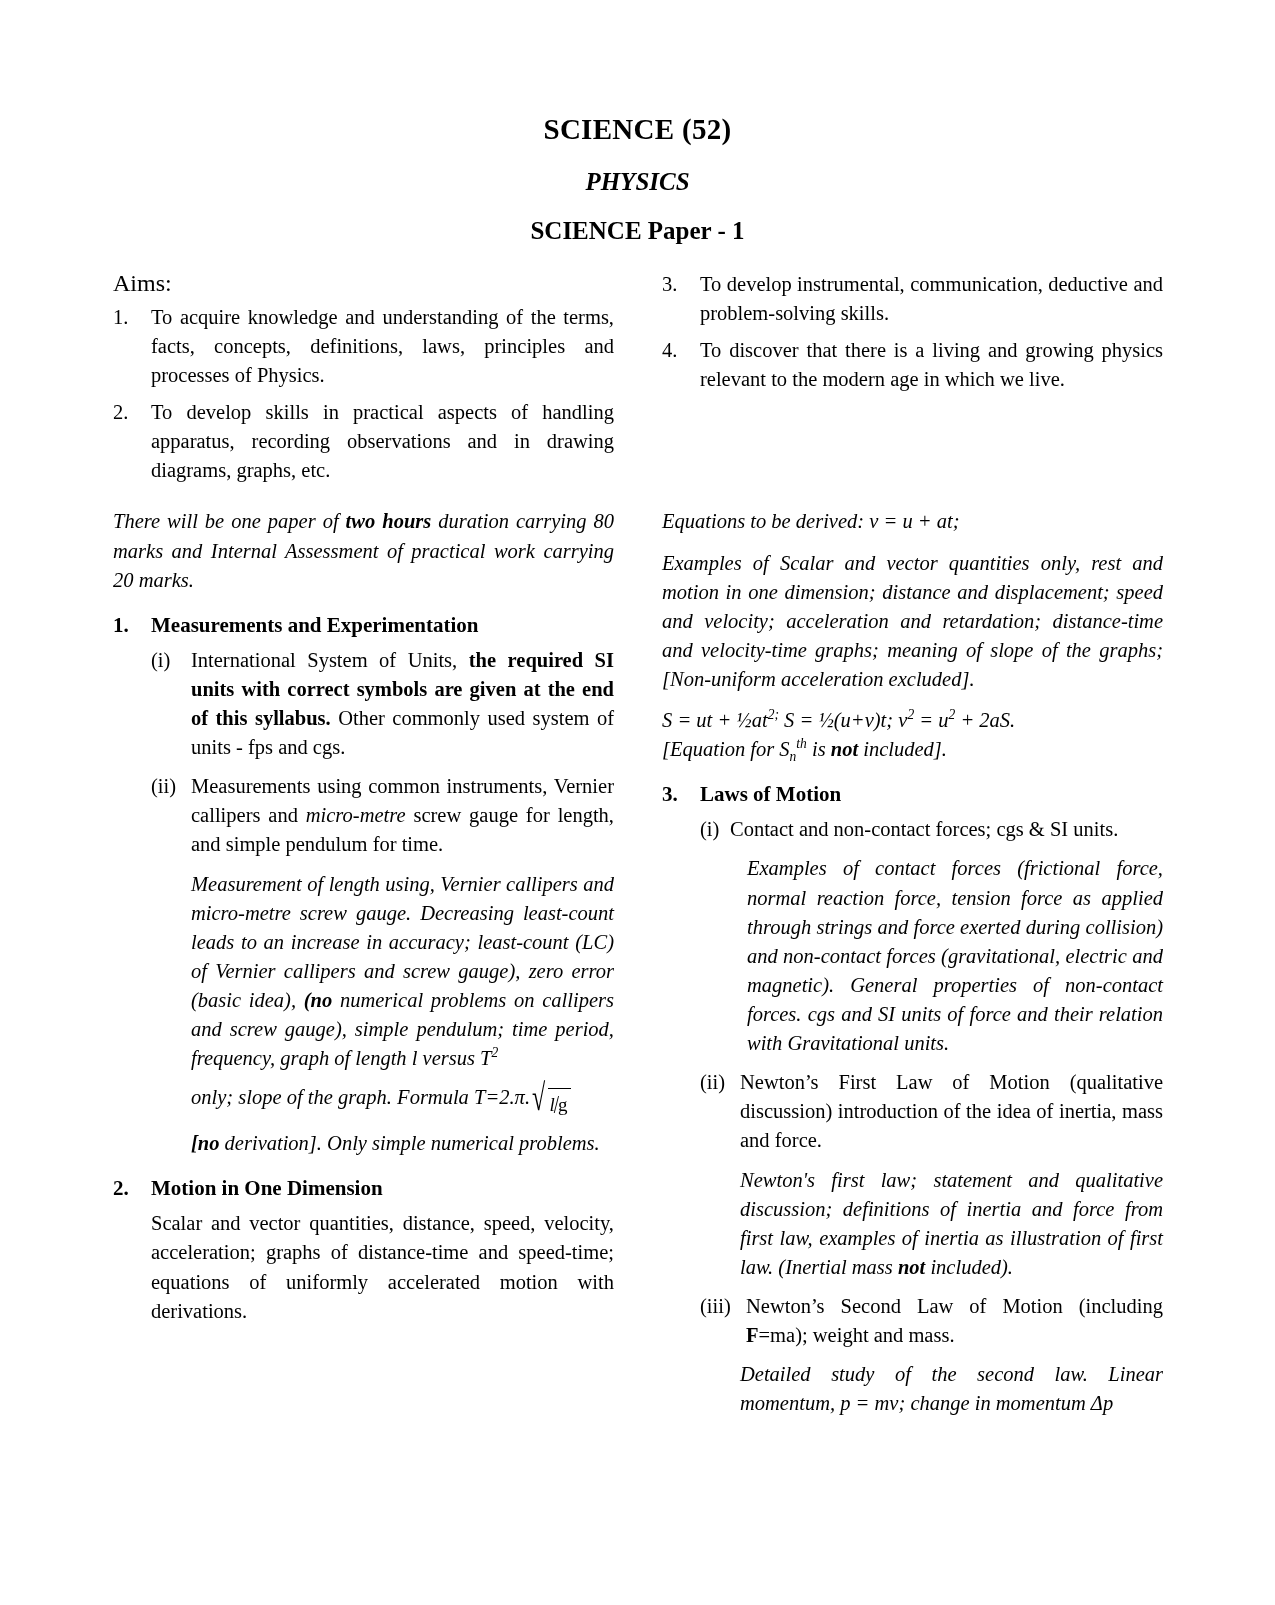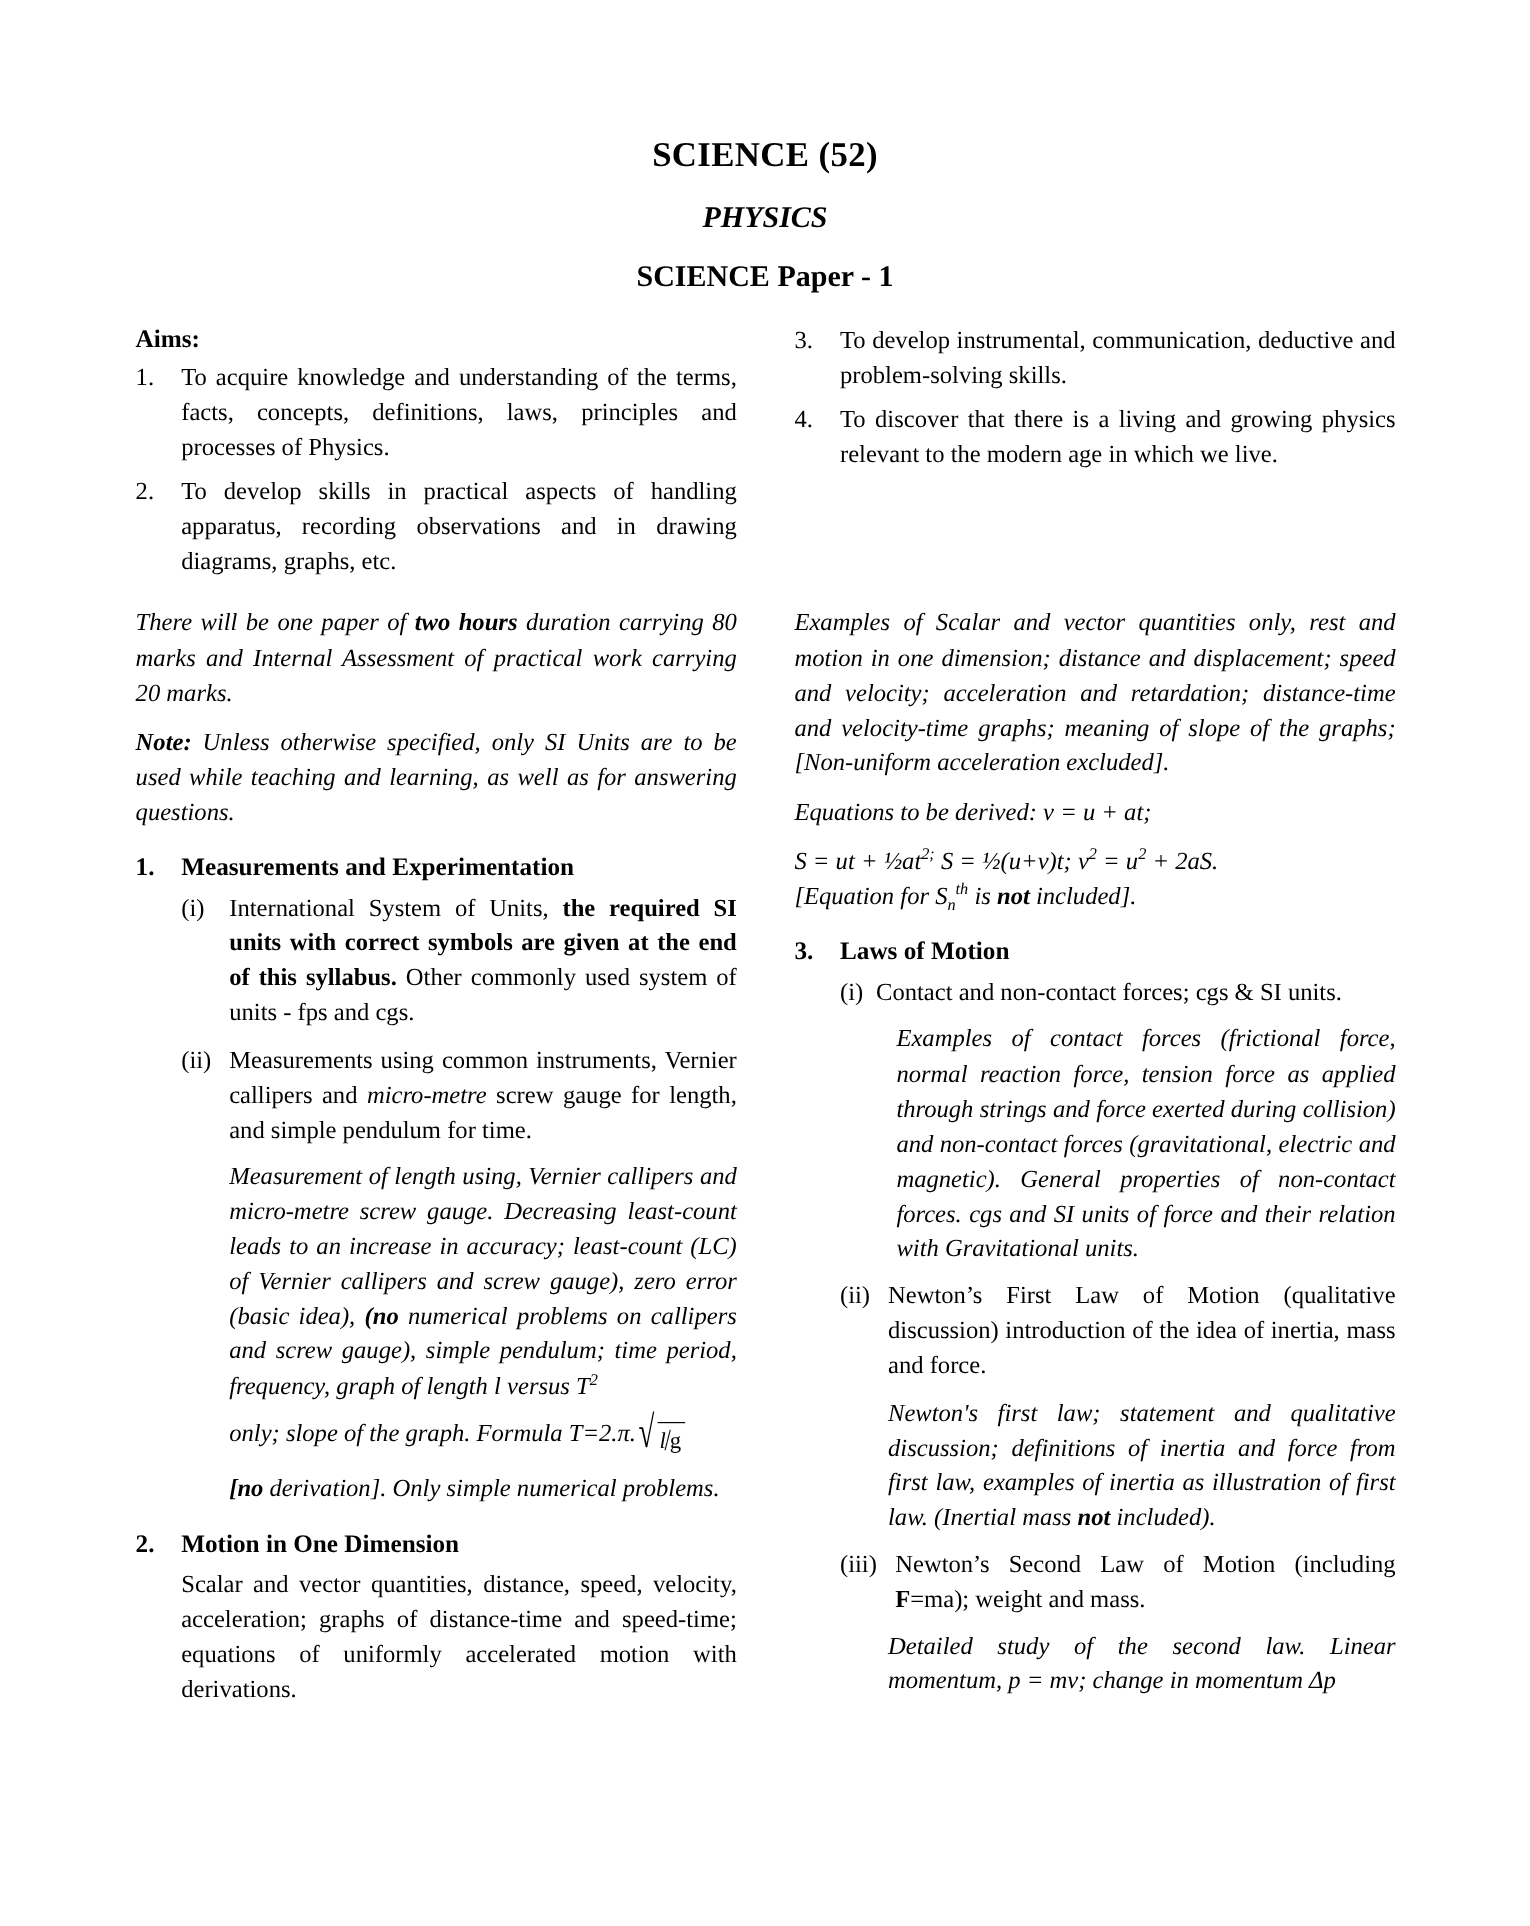--- a/index.html
+++ b/index.html
@@ -54,22 +54,22 @@
     gap: 0;
   }
   .col {
     width: 50%;
     box-sizing: border-box;
   }
   .col-left { padding-right: 24px; }
   .col-right { padding-left: 24px; }
 
   .aims-heading {
-    font-size: 21px;
-    font-weight: bold;
+    font-size: 24px;
+    font-weight: normal;
     margin: 0 0 6px 0;
   }
 
   
   .numlist { margin: 0; padding: 0; }
   .numrow {
     display: flex;
     font-size: 20.5px;
     line-height: 1.42;
     text-align: justify;
@@ -243,21 +243,20 @@
     </div>
   </div>
 
 
   <div class="body-cols">
 
     <div class="col col-left">
 
       <p class="it"><span>There will be one paper of </span><b>two hours</b><span> duration carrying 80 marks and Internal Assessment of practical work carrying 20 marks.</span></p>
 
-      <p class="it"><b>Note:</b><span> Unless otherwise specified, only SI Units are to be used while teaching and learning, as well as for answering questions.</span></p>
 
       <div class="sec-head">
         <span class="n">1.</span>
         <span class="t">Measurements and Experimentation</span>
       </div>
 
       <div class="item lv1">
         <span class="marker">(i)</span>
         <span class="content"><span>International System of Units, </span><b>the required SI units with correct symbols are given at the end of this syllabus.</b><span> Other commonly used system of units - fps and cgs.</span></span>
       </div>
@@ -280,23 +279,23 @@
         <span class="n">2.</span>
         <span class="t">Motion in One Dimension</span>
       </div>
 
       <p class="ro noindent">Scalar and vector quantities, distance, speed, velocity, acceleration; graphs of distance-time and speed-time; equations of uniformly accelerated motion with derivations.</p>
 
     </div>
 
     <div class="col col-right">
 
+      <p class="it">Equations to be derived: v = u + at;</p>
+
       <p class="it">Examples of Scalar and vector quantities only, rest and motion in one dimension; distance and displacement; speed and velocity; acceleration and retardation; distance-time and velocity-time graphs; meaning of slope of the graphs; [Non-uniform acceleration excluded].</p>
-
-      <p class="it">Equations to be derived: v = u + at;</p>
 
       <p class="it"><span>S  =  ut  +  ½at</span><sup>2;</sup><span>  S  =  ½(u+v)t;  v</span><sup>2</sup><span> = u</span><sup>2</sup><span> + 2aS.</span><br><span>[Equation for S</span><sub>n</sub><sup>th</sup><span> is </span><b>not</b><span> included].</span></p>
 
 
       <div class="sec-head">
         <span class="n">3.</span>
         <span class="t">Laws of Motion</span>
       </div>
 
       <div class="item lv1-tight">

